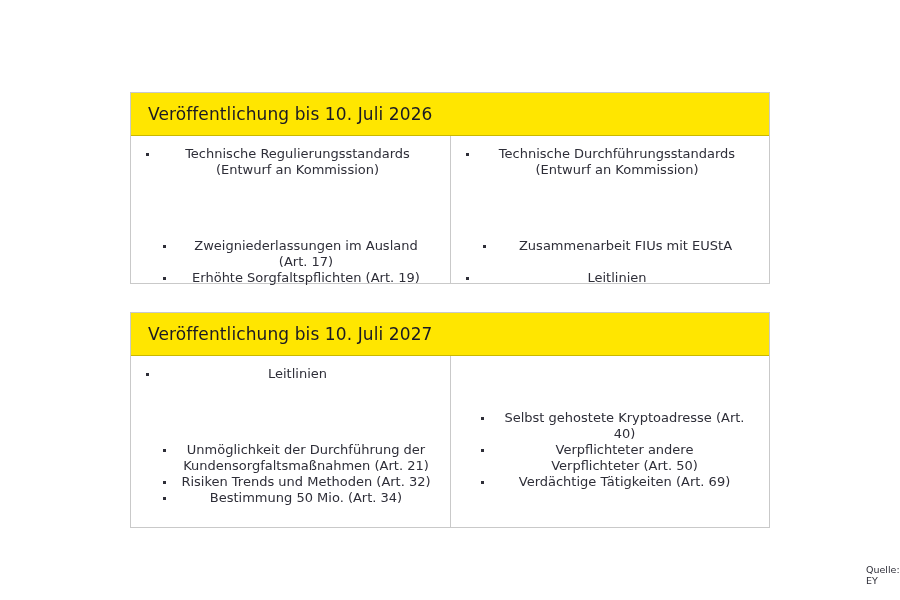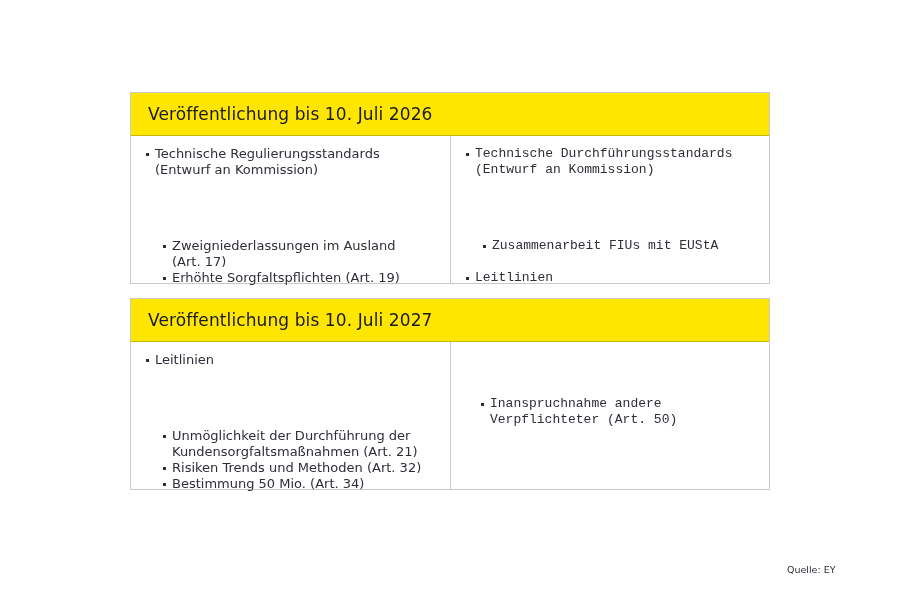--- a/index.html
+++ b/index.html
@@ -3,40 +3,40 @@
 <meta charset="utf-8">
 <style>
   html, body { margin: 0; padding: 0; }
   body {
     width: 900px; height: 600px; background: #ffffff; position: relative;
     font-family: "DejaVu Sans", "Liberation Sans", sans-serif; color: #2e2e38;
     overflow: hidden;
   }
   .panel {
     position: absolute; left: 130px; width: 640px;
-    border: 1px solid #c9c9c9; box-sizing: border-box; background: #fff;
+    border: 1px solid #c9c9c9; box-sizing: border-box; background: #fff; text-align: center;
   }
   .panel-1 { top: 92px; height: 192px; }
-  .panel-2 { top: 298px; height: 192px; }
+  .panel-2 { top: 312px; height: 216px; }
   .panel-header {
     height: 43px; background: #ffe600; border-bottom: 1px solid #c9b800;
     box-sizing: border-box; padding-left: 17px;
     display: flex; align-items: center;
     font-size: 17px; color: #1a1a24; letter-spacing: 0.1px;
   }
   .panel-body { display: flex; height: calc(100% - 43px); }
   .col { width: 50%; box-sizing: border-box; padding: 10px 10px 0 15px; font-size: 13px; line-height: 16px; }
-  .col + .col { border-left: 1px solid #c9c9c9; padding-left: 15px; font-family: Liberation Mono, monospace; }
+  .col + .col { border-left: 1px solid #c9c9c9; padding-left: 15px; }
   .item { position: relative; padding-left: 9px; }
   .item::before {
     content: ""; position: absolute; left: 0; top: 7px; width: 3px; height: 3px; background: #2e2e38;
   }
   .sub { margin-left: 17px; margin-top: 44px; }
   .gap { height: 16px; }
-  .source { position: absolute; left: 787px; top: 564px; font-size: 9.5px; color: #2e2e38; }
+  .source { position: absolute; left: 866px; top: 564px; font-size: 9.5px; color: #2e2e38; }
 </style>
 </head>
 <body>
 
 <div class="panel panel-1">
   <div class="panel-header">Veröffentlichung bis 10. Juli 2026</div>
   <div class="panel-body">
     <div class="col">
       <div class="item">
         <div>Technische Regulierungsstandards</div>
@@ -80,21 +80,26 @@
           <div>Unmöglichkeit der Durchführung der</div>
           <div>Kundensorgfaltsmaßnahmen (Art. 21)</div>
         </div>
         <div class="item">Risiken Trends und Methoden (Art. 32)</div>
         <div class="item">Bestimmung 50 Mio. (Art. 34)</div>
       </div>
     </div>
     <div class="col">
       <div class="sub" style="margin-left:15px;">
         <div class="item">
-          <div>Inanspruchnahme andere</div>
+          <div>Selbst gehostete Kryptoadresse (Art.</div>
+          <div>40)</div>
+        </div>
+        <div class="item">
+          <div>Verpflichteter andere</div>
           <div>Verpflichteter (Art. 50)</div>
         </div>
+        <div class="item">Verdächtige Tätigkeiten (Art. 69)</div>
       </div>
     </div>
   </div>
 </div>
 
 <div class="source">Quelle: EY</div>
 
 </body></html>

